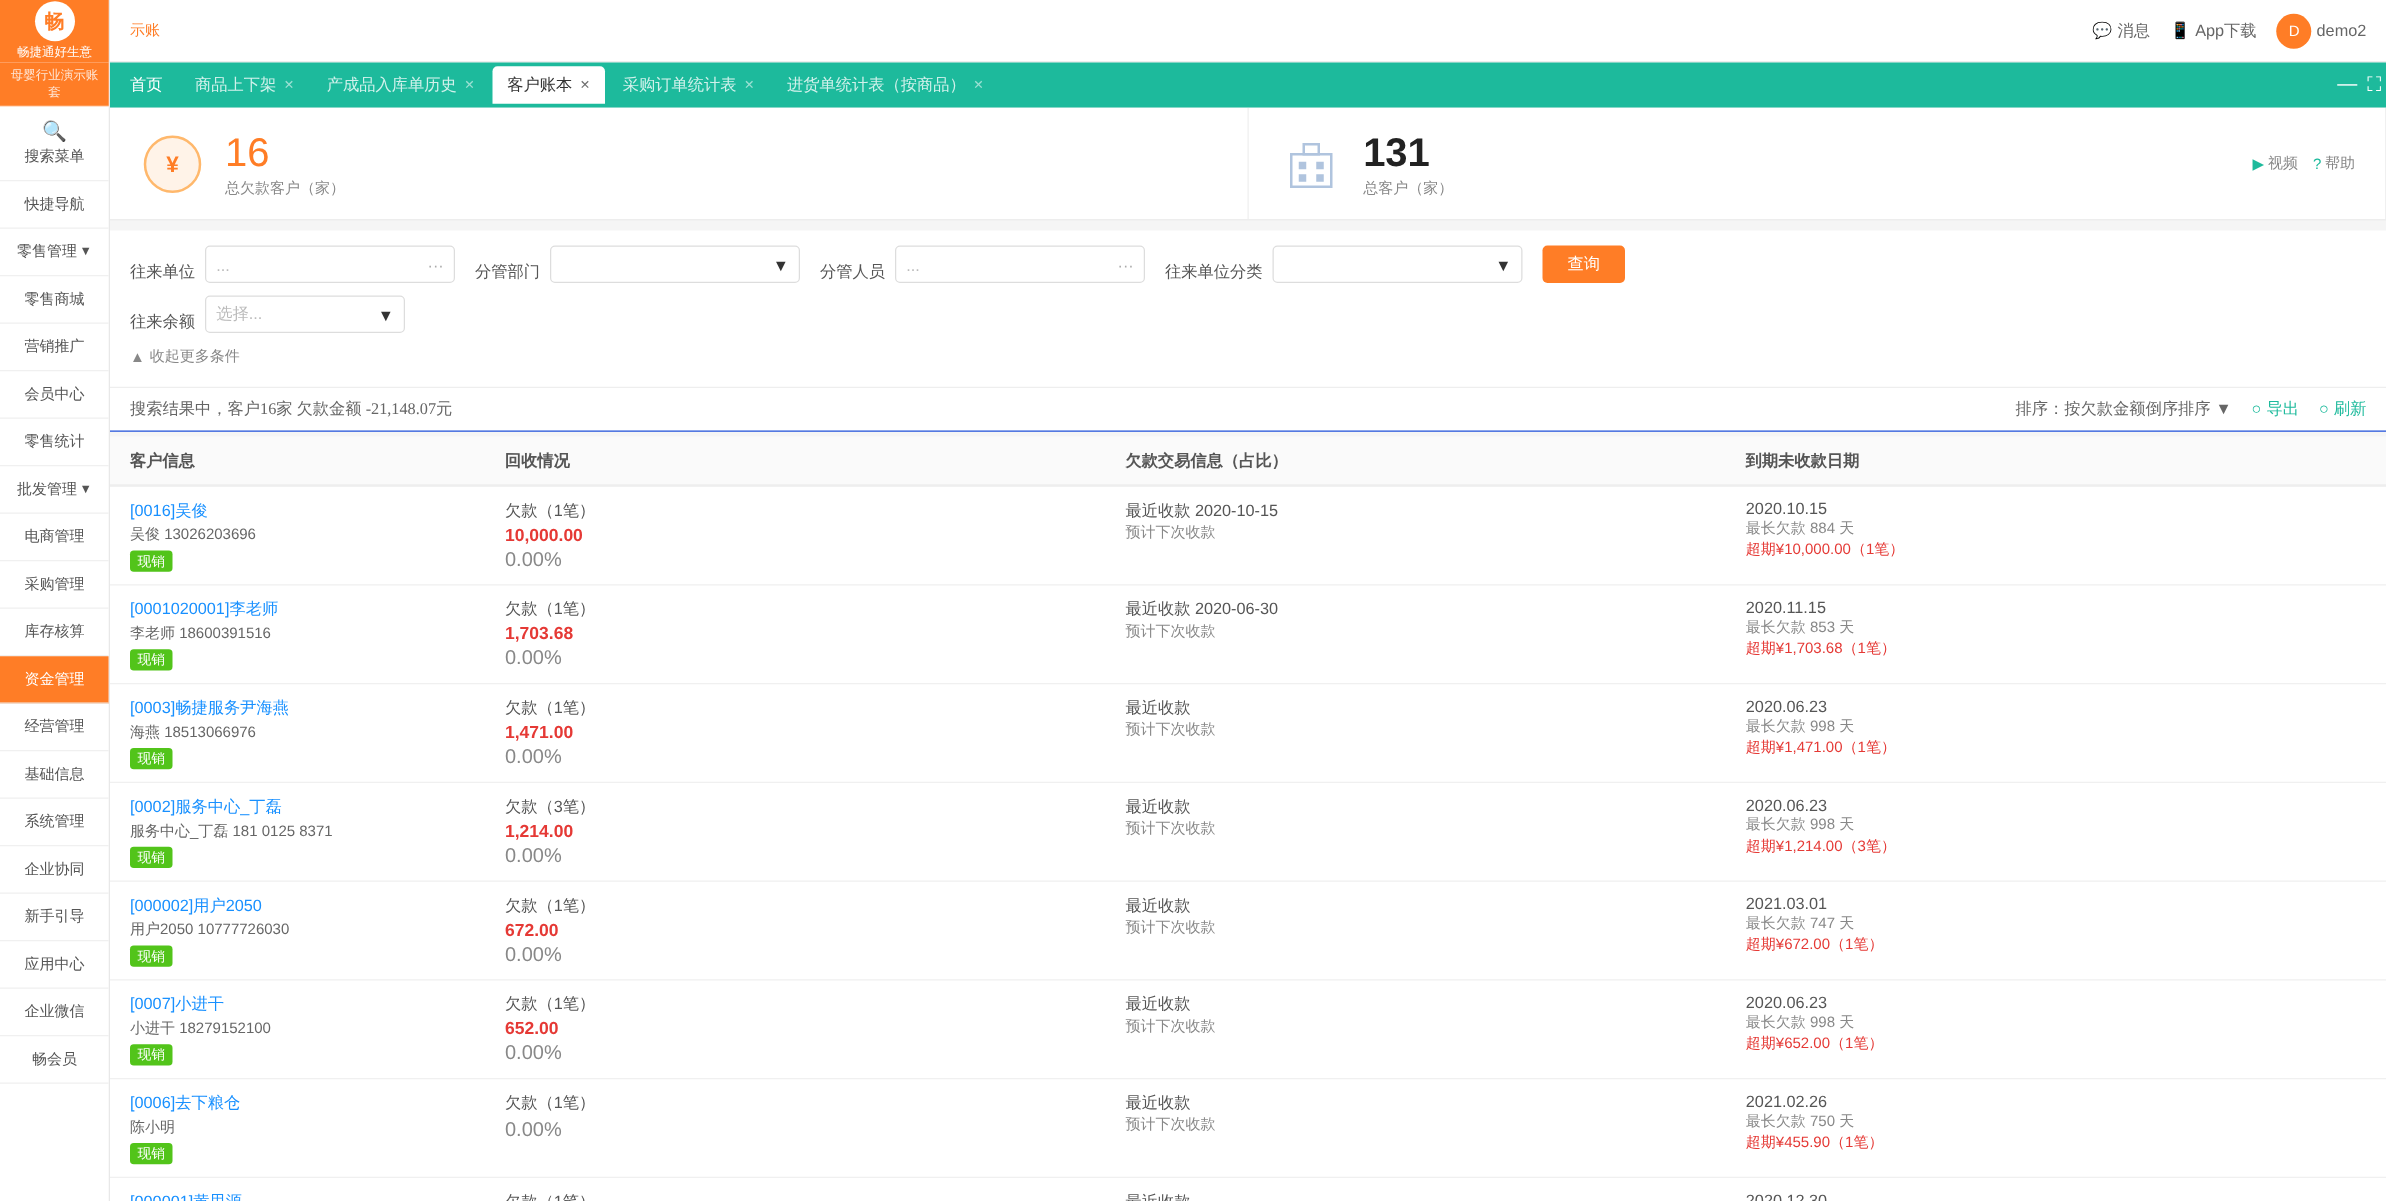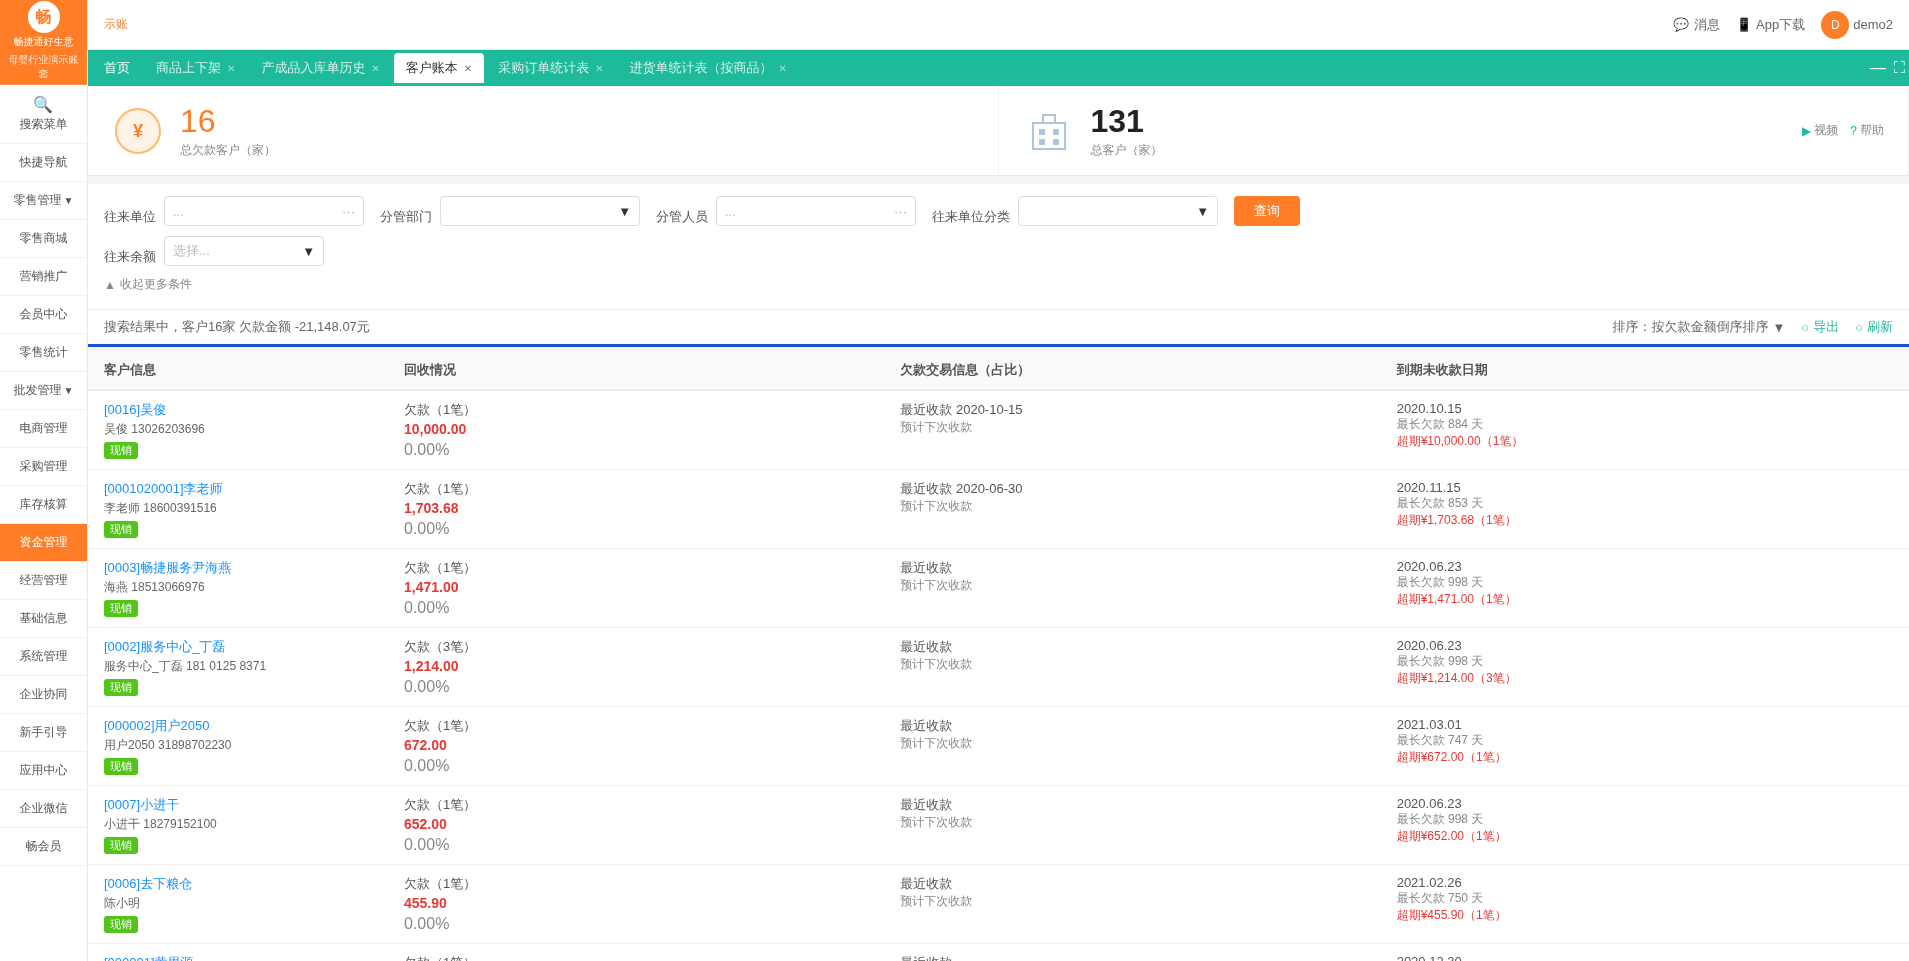--- a/index.html
+++ b/index.html
@@ -58,21 +58,21 @@
     .filter-row { display: flex; align-items: center; gap: 16px; margin-bottom: 10px; flex-wrap: wrap; }
     .filter-item { display: flex; align-items: flex-end; gap: 8px; }
     .filter-label { font-size: 13px; color: #555; white-space: nowrap; }
     .filter-input { border: 1px solid #ddd; border-radius: 4px; padding: 4px 8px; font-size: 13px; height: 30px; min-width: 180px; color: #333; }
     .filter-select { border: 1px solid #ddd; border-radius: 4px; padding: 4px 8px; font-size: 13px; height: 30px; min-width: 160px; color: #333; background: #fff; display: flex; align-items: center; justify-content: space-between; cursor: pointer; }
     .filter-select .placeholder { color: #bbb; }
     .btn-search { background: #ff7d26; color: #fff; border: none; border-radius: 4px; padding: 6px 20px; font-size: 13px; cursor: pointer; height: 30px; }
     .collapse-btn { display: flex; align-items: center; gap: 4px; font-size: 12px; color: #888; cursor: pointer; margin: 4px auto; }
 
     
-    .results-bar { background: #fff; padding: 8px 16px; display: flex; align-items: center; justify-content: space-between; border-bottom: 3px solid #1d4ed8; }
+    .results-bar { background: #fff; padding: 8px 16px; display: flex; align-items: center; justify-content: space-between; border-bottom: 1px solid #1d4ed8; font-family: Liberation Serif, serif; }
     .results-info { font-size: 13px; color: #666; }
     .results-actions { display: flex; align-items: center; gap: 16px; font-size: 13px; color: #666; }
     .sort-btn { display: flex; align-items: center; gap: 4px; cursor: pointer; }
     .action-btn { display: flex; align-items: center; gap: 4px; cursor: pointer; color: #1dba9c; }
 
     
     .data-table { background: #fff; margin-top: 4px; width: 100%; }
     .table-header { display: grid; grid-template-columns: 300px 1fr 1fr 1fr; padding: 10px 16px; border-bottom: 2px solid #eee; font-weight: bold; font-size: 13px; color: #555; background: #fafafa; }
     .table-row { display: grid; grid-template-columns: 300px 1fr 1fr 1fr; padding: 10px 16px; border-bottom: 1px solid #f0f0f0; align-items: start; }
     .customer-name { color: #1890ff; font-size: 13px; cursor: pointer; }
@@ -430,21 +430,21 @@
           <div>
             <div class="overdue-info">2020.06.23</div>
             <div class="overdue-text">最长欠款 998 天</div>
             <div class="overdue-link">超期¥1,214.00（3笔）</div>
           </div>
         </div>
 
         <div class="table-row">
           <div>
             <div class="customer-name">[000002]用户2050</div>
-            <div class="customer-phone">用户2050  31898702230</div>
+            <div class="customer-phone">用户2050  10777726030</div>
             <div class="customer-tag">现销</div>
           </div>
           <div>
             <div class="debt-count">欠款（1笔）</div>
             <div class="debt-amount">672.00</div>
             <div class="debt-percent">0.00%</div>
           </div>
           <div>
             <div class="collection-info">最近收款</div>
             <div class="collection-date">预计下次收款</div>
@@ -479,21 +479,20 @@
         </div>
 
         <div class="table-row">
           <div>
             <div class="customer-name">[0006]去下粮仓</div>
             <div class="customer-phone">陈小明</div>
             <div class="customer-tag">现销</div>
           </div>
           <div>
             <div class="debt-count">欠款（1笔）</div>
-            <div class="debt-amount">455.90</div>
             <div class="debt-percent">0.00%</div>
           </div>
           <div>
             <div class="collection-info">最近收款</div>
             <div class="collection-date">预计下次收款</div>
           </div>
           <div>
             <div class="overdue-info">2021.02.26</div>
             <div class="overdue-text">最长欠款 750 天</div>
             <div class="overdue-link">超期¥455.90（1笔）</div>

